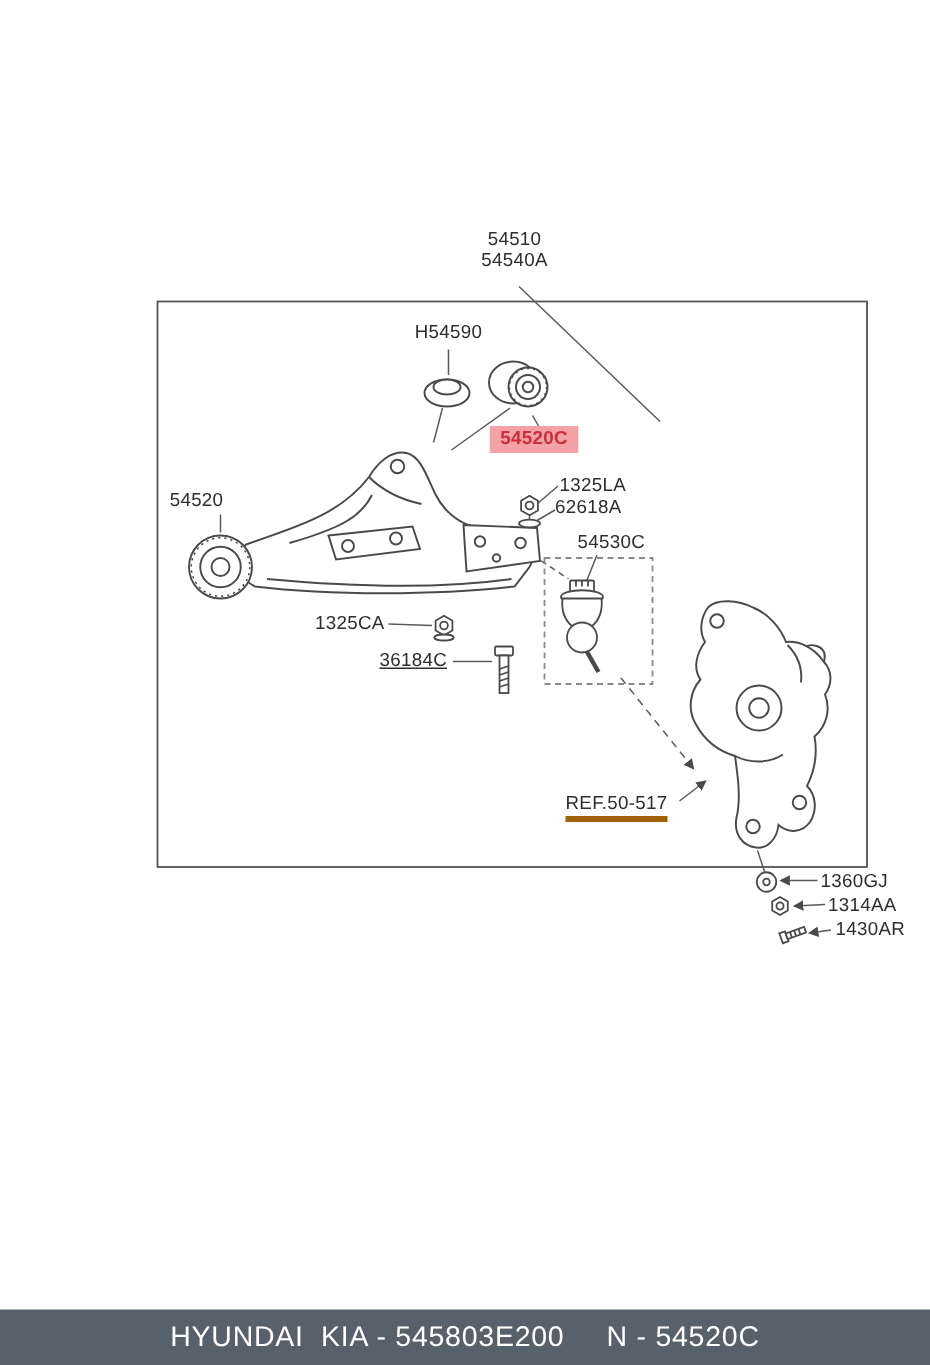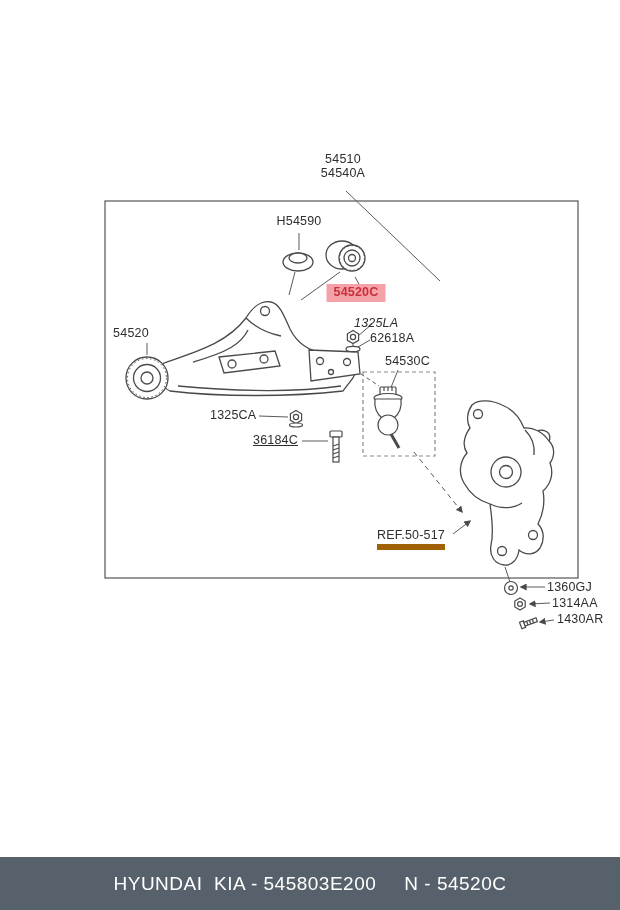--- a/index.html
+++ b/index.html
@@ -18,23 +18,23 @@
   .stage svg{position:absolute;left:0;top:0;}
   .lbl{
     position:absolute;font-size:12.5px;color:#2e2e2e;
     white-space:nowrap;letter-spacing:.2px;line-height:1.1;
   }
   .lbl.center{transform:translateX(-50%);}
   .lbl.highlight{
     background:var(--hl-bg);color:var(--hl-fg);font-weight:bold;
     padding:2px 7px;
   }
-  .lbl.underline{border-bottom:6px solid #a16207;padding-bottom:1px;}
+  .lbl.underline{border-bottom:4px solid #a16207;padding-bottom:1px;}
   .footer{
-    position:absolute;left:0;bottom:0;width:620px;height:53px;
+    position:absolute;left:0;bottom:0;width:620px;height:37px;
     background:var(--footer-bg);color:var(--footer-fg);
     display:flex;align-items:center;justify-content:center;gap:28px;
     font-size:19px;letter-spacing:.5px;
   }
   .footer span{white-space:pre;}
 </style>
 </head>
 <body>
 
 <div class="stage">
@@ -165,21 +165,21 @@
         <line x1="490" y1="620.5" x2="490" y2="624.5"></line>
       </g>
     </g>
   </svg>
 
   <div class="lbl center" style="left:300px;top:153px;">54510</div>
   <div class="lbl center" style="left:300px;top:167px;">54540A</div>
   <div class="lbl center" style="left:256px;top:215px;">H54590</div>
   <div class="lbl center highlight" style="left:313px;top:284px;">54520C</div>
   <div class="lbl center" style="left:88px;top:327px;">54520</div>
-  <div class="lbl" style="left:311px;top:317px;font-style:italic;">1325LA</div>
+  <div class="lbl" style="left:330px;top:317px;">1325LA</div>
   <div class="lbl" style="left:327px;top:332px;">62618A</div>
   <div class="lbl" style="left:342px;top:355px;">54530C</div>
   <div class="lbl" style="left:167px;top:409px;">1325CA</div>
   <div class="lbl" style="left:210px;top:434px;text-decoration:underline;">36184C</div>
   <div class="lbl underline" style="left:334px;top:529px;">REF.50-517</div>
   <div class="lbl" style="left:504px;top:581px;">1360GJ</div>
   <div class="lbl" style="left:509px;top:597px;">1314AA</div>
   <div class="lbl" style="left:514px;top:613px;">1430AR</div>
 </div>
 

